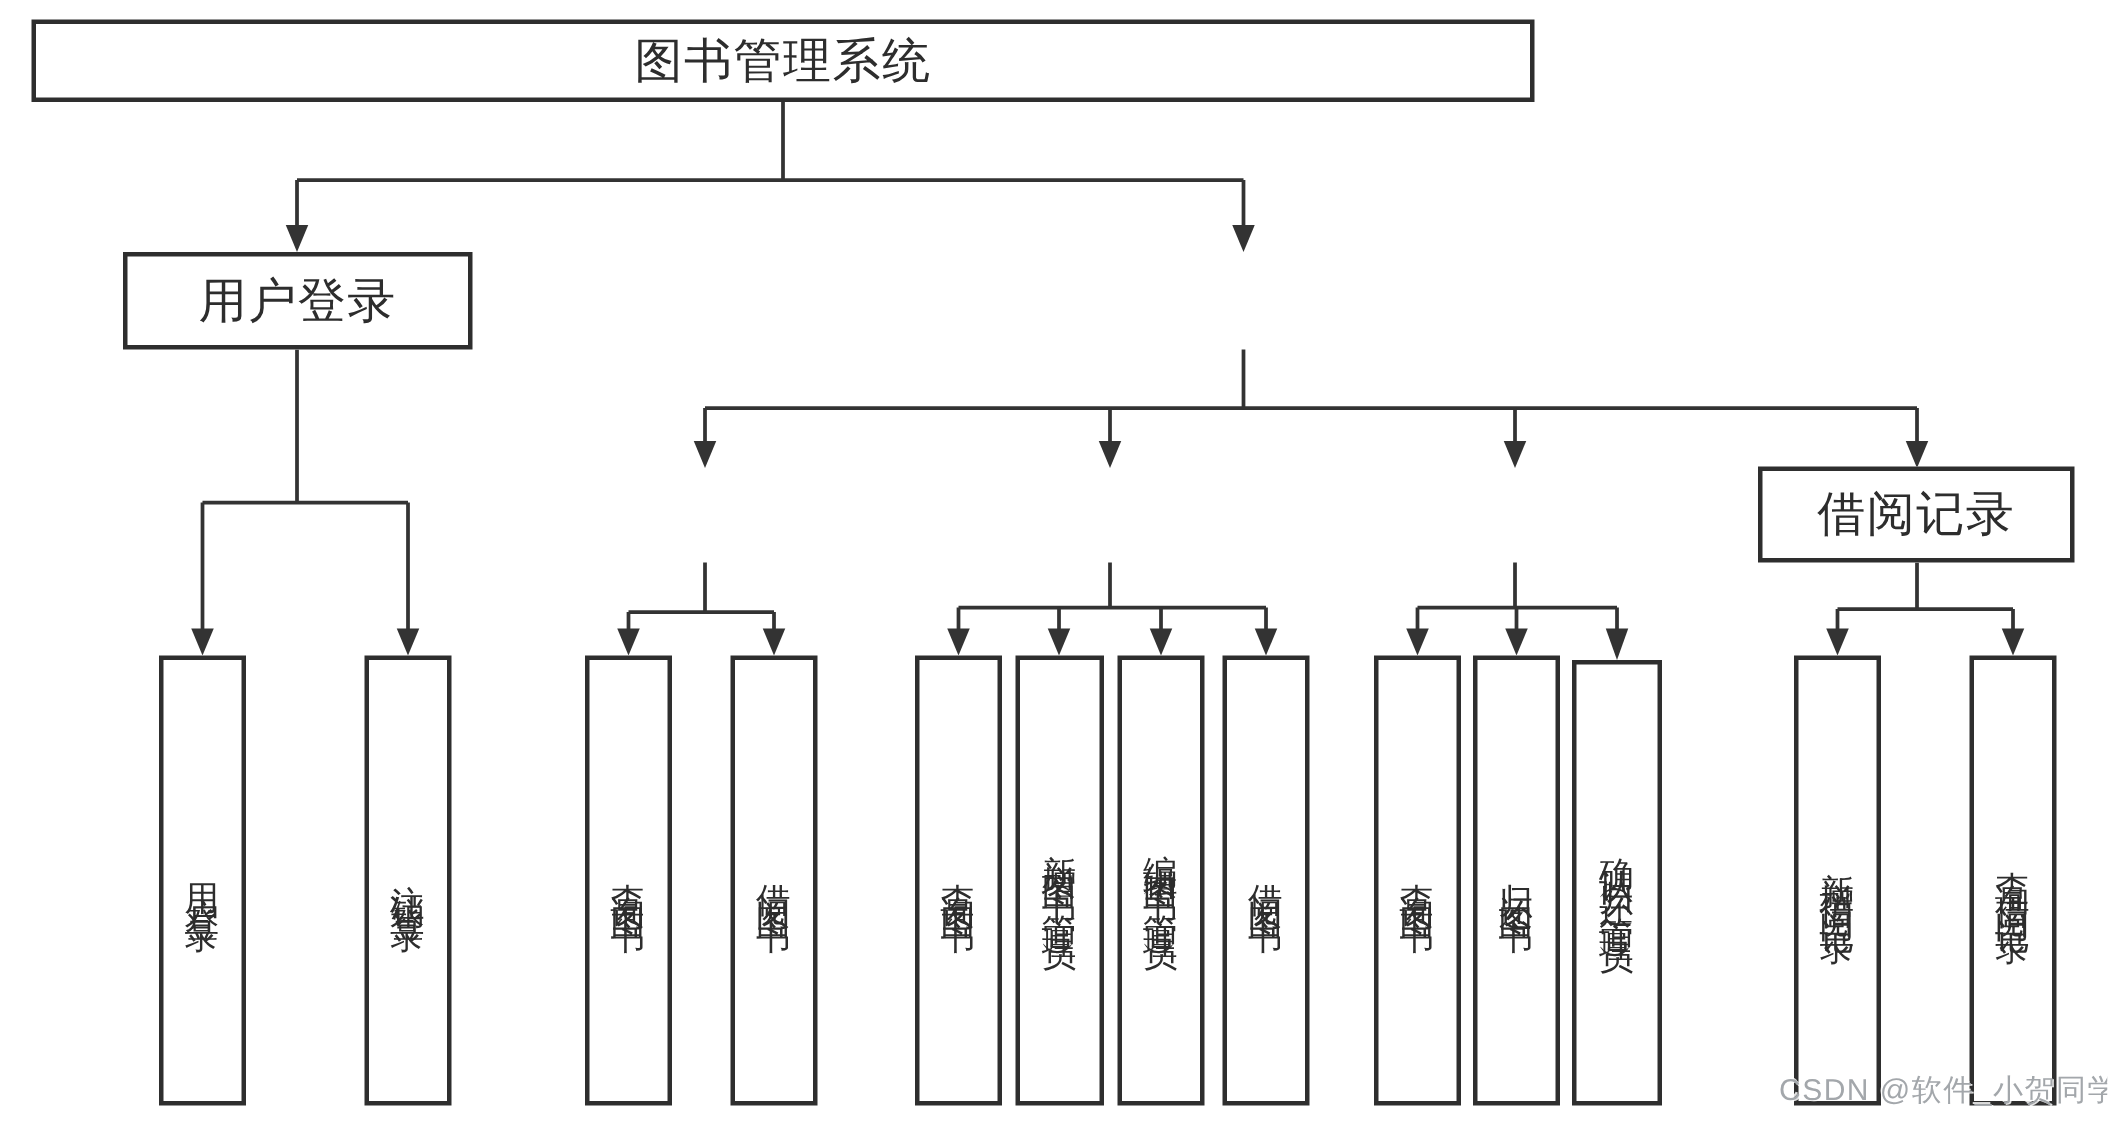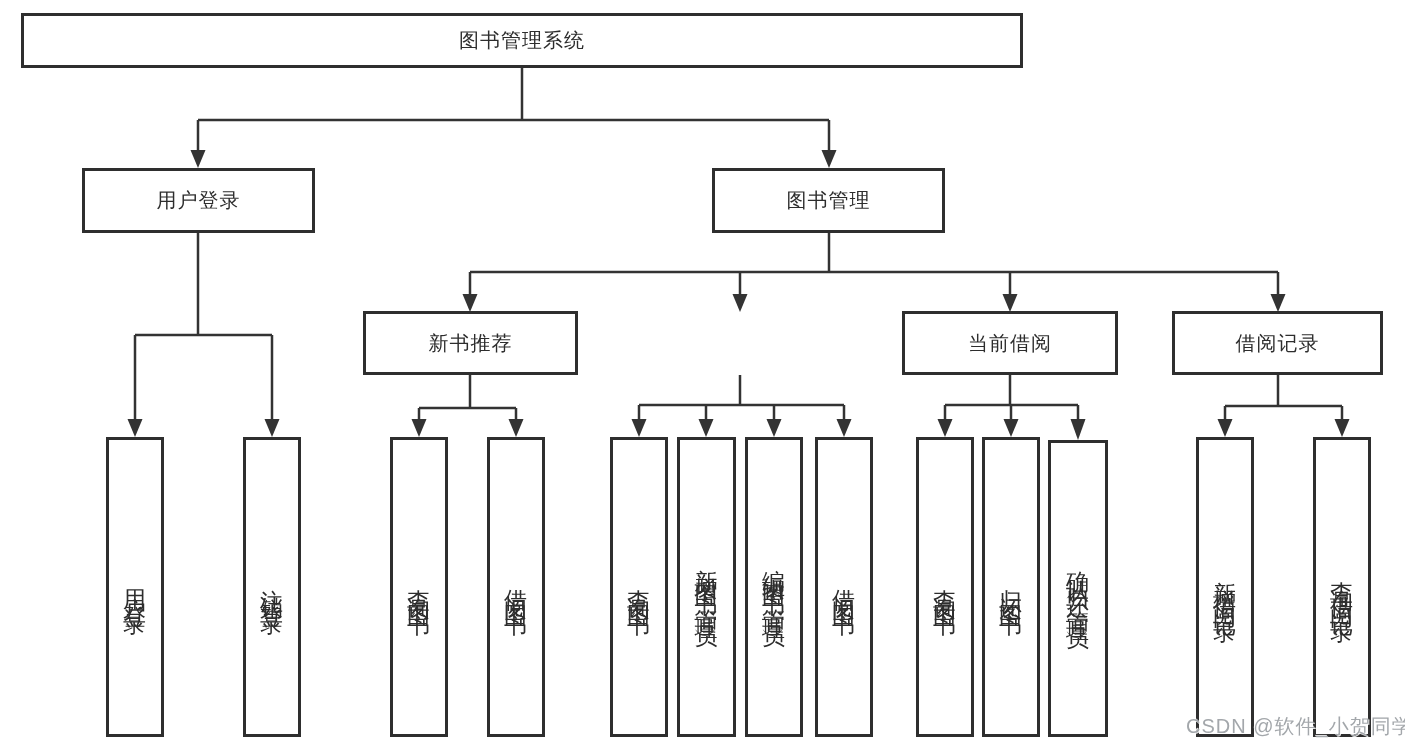--- a/index.html
+++ b/index.html
@@ -18,21 +18,21 @@
     width: 1405px; height: 747px;
   }
   .hbox {
     position: absolute;
     box-sizing: border-box;
     border: 3px solid #2e2e2e;
     background: #ffffff;
     display: flex;
     align-items: center;
     justify-content: center;
-    font-size: 20px;
+    font-size: 32px;
     letter-spacing: 1px;
     white-space: nowrap;
   }
   .vbox {
     position: absolute;
     top: 437px;
     height: 300px;
     box-sizing: border-box;
     border: 3px solid #2e2e2e;
     background: #ffffff;
@@ -140,30 +140,21 @@
     </g>
   </svg>
 
   <div class="hbox" style="left:21px;top:13px;width:1002px;height:55px">
     <span>图书管理系统</span>
   </div>
 
   <div class="hbox" style="left:82px;top:168px;width:233px;height:65px">
     <span>用户登录</span>
   </div>
-  <div class="hbox" style="left:712px;top:168px;width:233px;height:65px">
-    <span>图书管理</span>
-  </div>
-
-  <div class="hbox" style="left:363px;top:311px;width:215px;height:64px">
-    <span>新书推荐</span>
-  </div>
-  <div class="hbox" style="left:902px;top:311px;width:216px;height:64px">
-    <span>当前借阅</span>
-  </div>
+
   <div class="hbox" style="left:1172px;top:311px;width:211px;height:64px">
     <span>借阅记录</span>
   </div>
 
   <div class="vbox" style="left:106px;width:58px">
     <span class="vtext">用户登录</span>
   </div>
   <div class="vbox" style="left:243px;width:58px">
     <span class="vtext">注销登录</span>
   </div>

